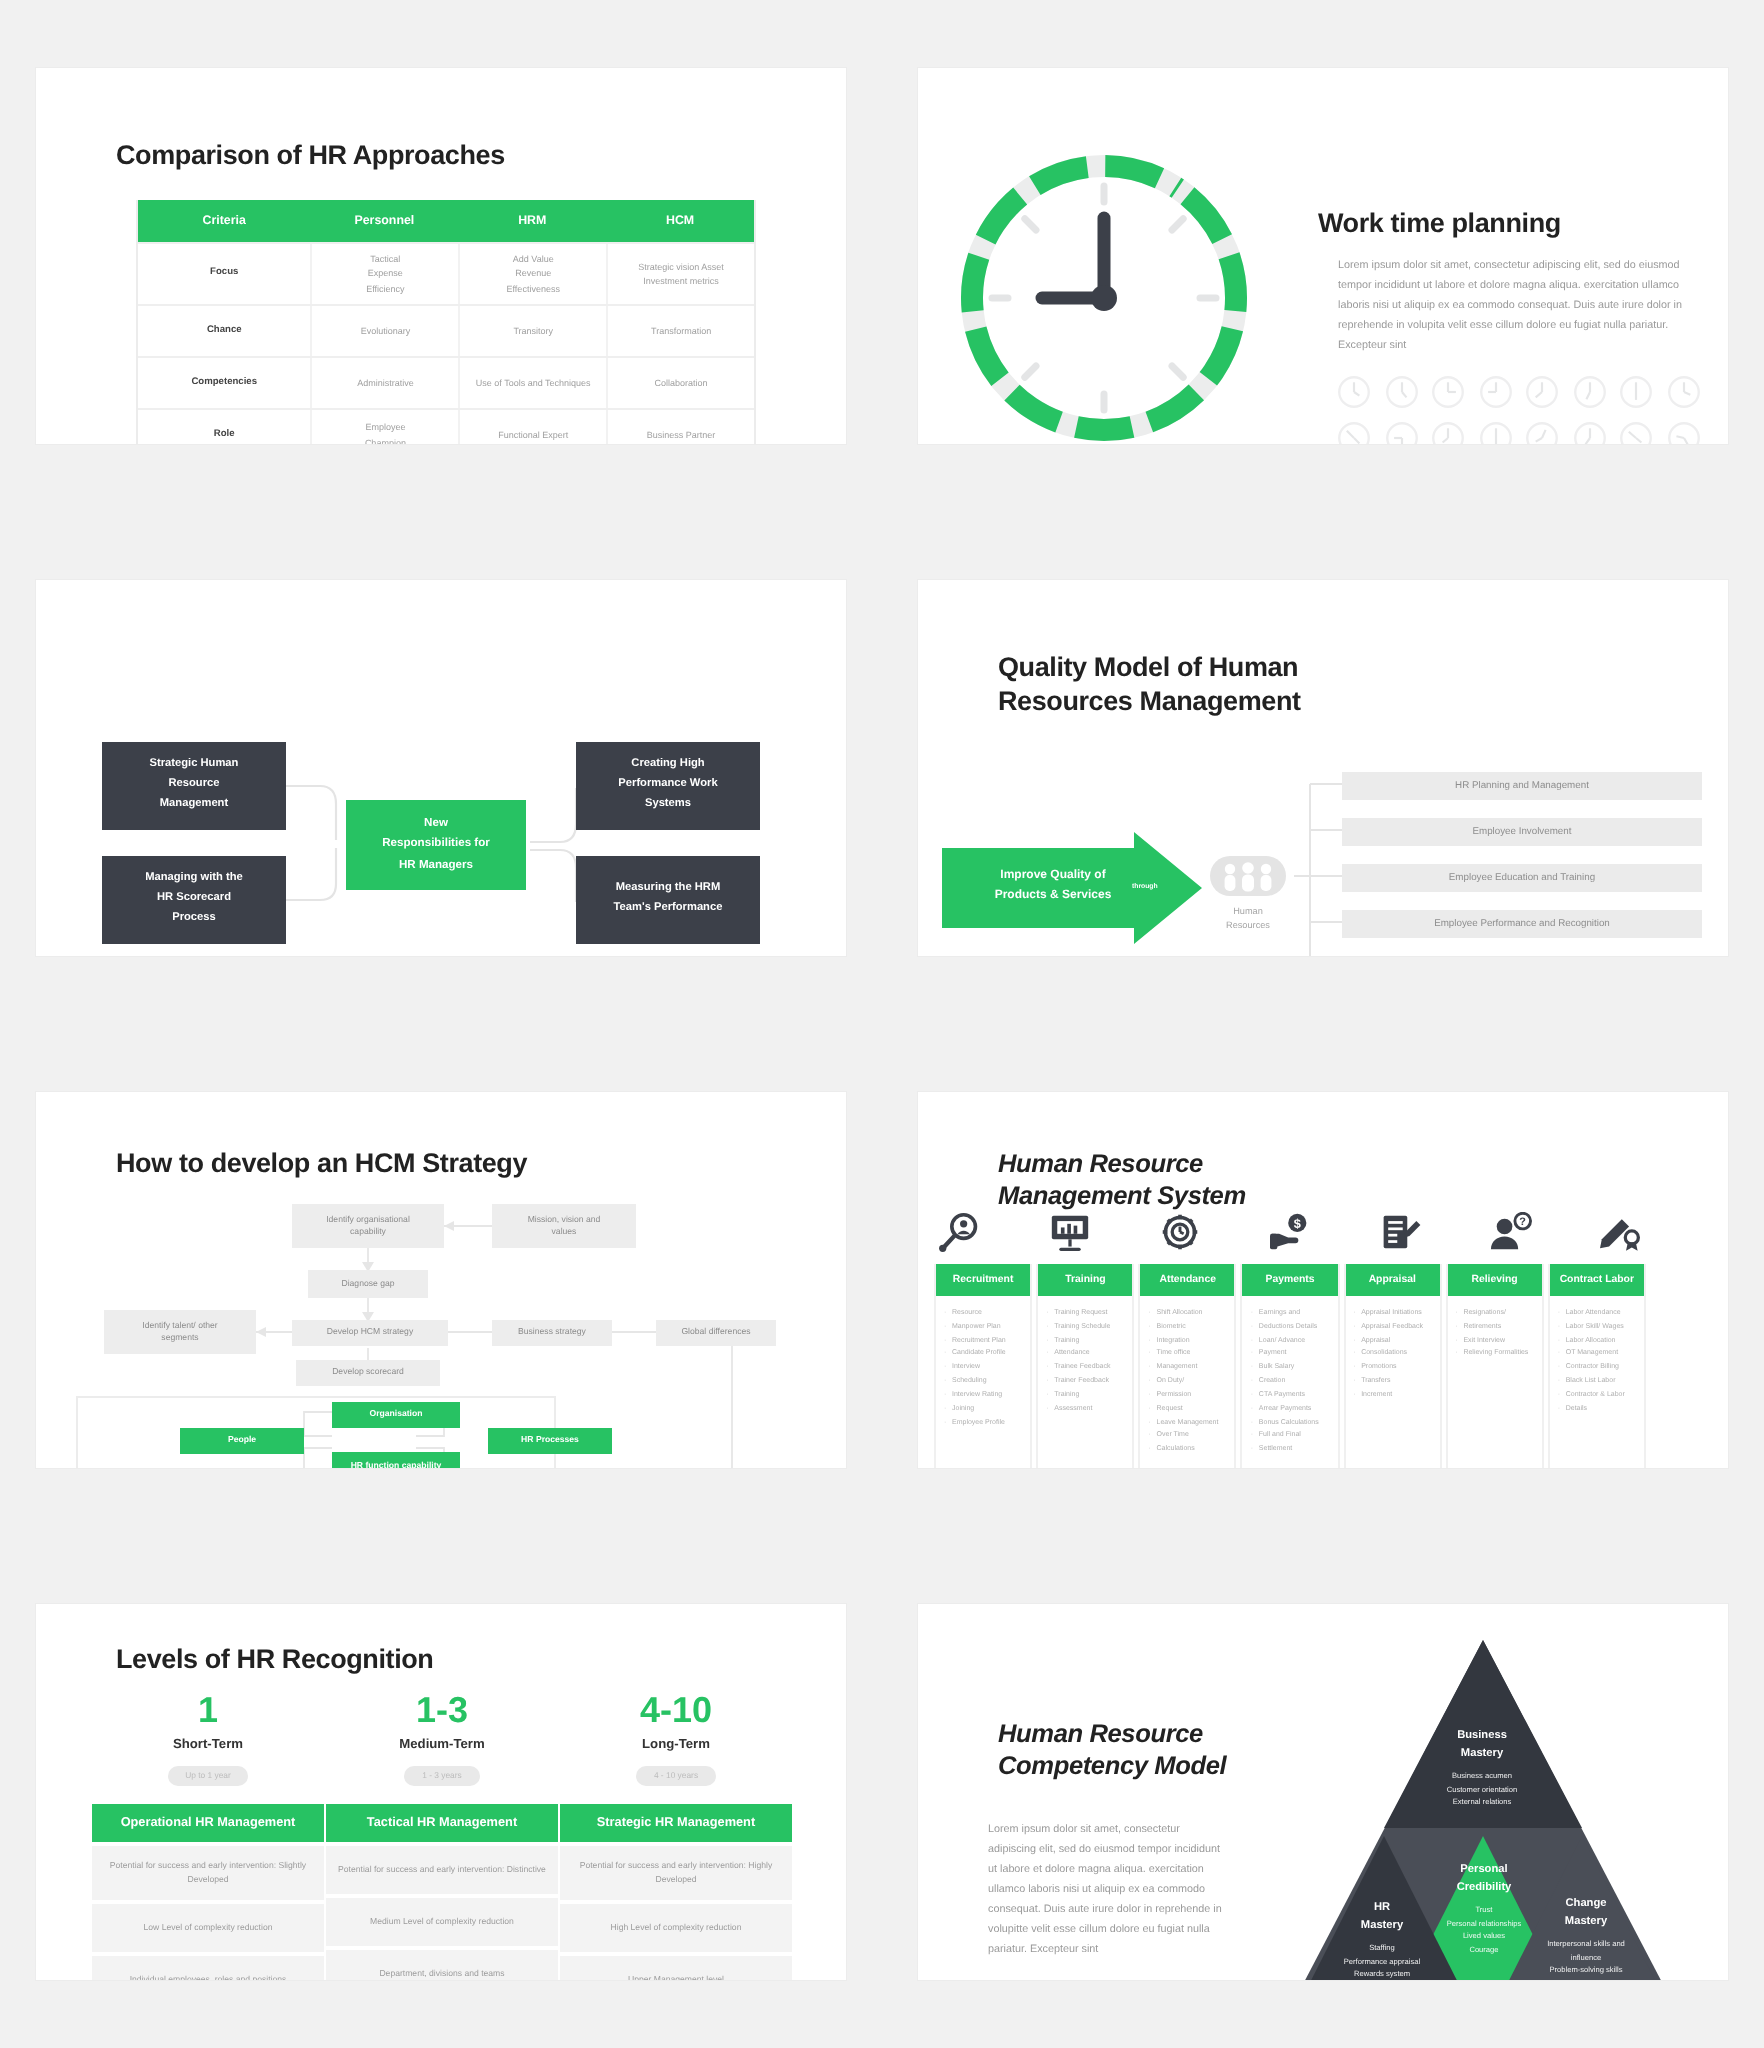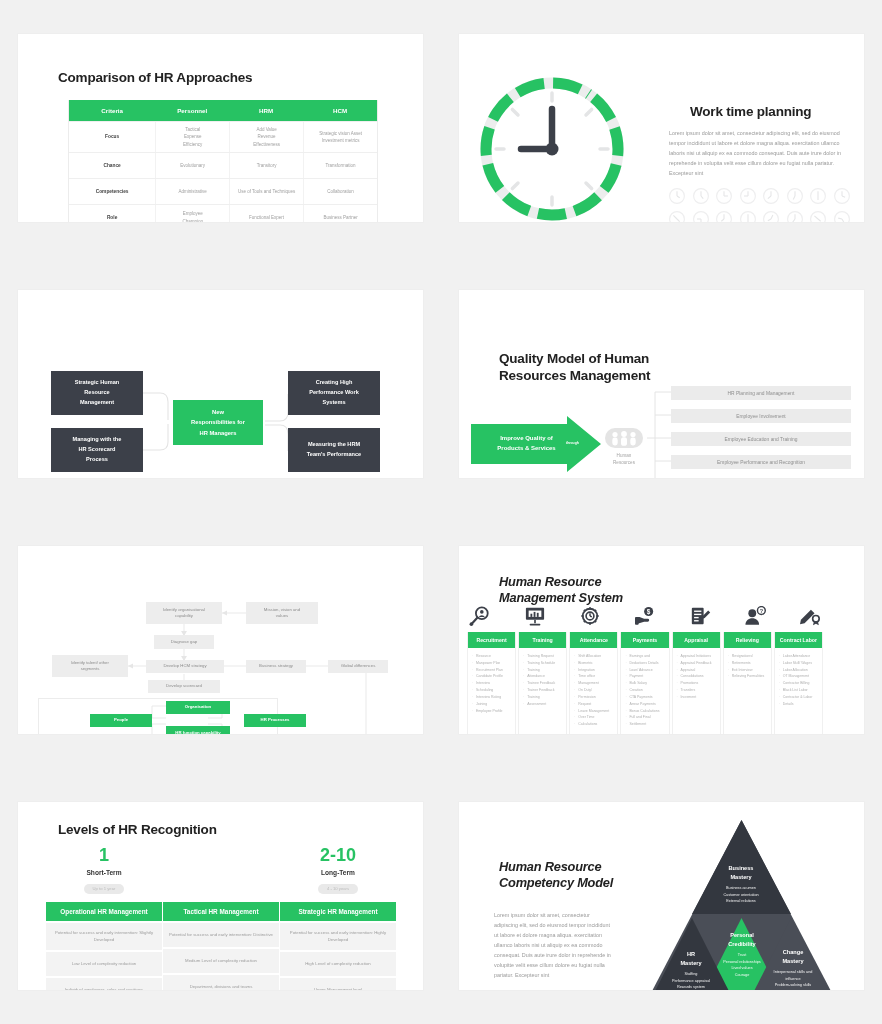--- a/index.html
+++ b/index.html
@@ -156,21 +156,21 @@
               <line x1="114.6" y1="114.6" x2="109" y2="109"></line>
           <line x1="35.4" y1="114.6" x2="41" y2="109"></line>
               <line x1="35.4" y1="35.4" x2="41" y2="41"></line>
         </g>
         <circle cx="75" cy="75" r="66" fill="none" stroke="#27c263" stroke-width="11" stroke-dasharray="28 9" stroke-dashoffset="-6" transform="rotate(-56 75 75)" stroke-linecap="butt"></circle>
         <line x1="75" y1="75" x2="75" y2="35" stroke="#3c4049" stroke-width="6.5" stroke-linecap="round"></line>
         <line x1="75" y1="75" x2="44" y2="75" stroke="#3c4049" stroke-width="6.5" stroke-linecap="round"></line>
         <circle cx="75" cy="75" r="6.5" fill="#3c4049"></circle>
       </svg>
     </div>
-    <div class="title" style="position:absolute;left:219px;top:70px;height:15px;">
+    <div class="title" style="position:absolute;left:188px;top:70px;height:15px;">
       <div class="tbar"></div>
       <div class="ttext">Work time planning</div>
     </div>
     <div class="lorem" style="position:absolute;left:210px;top:94px;width:180px;">Lorem ipsum dolor sit amet, consectetur adipiscing elit, sed do eiusmod tempor incididunt ut labore et dolore magna aliqua. exercitation ullamco laboris nisi ut aliquip ex ea commodo consequat. Duis aute irure dolor in reprehende in volupita velit esse cillum dolore eu fugiat nulla pariatur. Excepteur sint</div>
     <div style="position:absolute;left:209px;top:148px;">
       <div class="mini-row">
         <svg class="mini" viewBox="0 0 20 20">
               <circle cx="10" cy="10" r="8.2" fill="none" stroke="#eeeeef" stroke-width="1.3"></circle>
               <line x1="10" y1="10" x2="10" y2="4.6" stroke="#e5e6e7" stroke-width="1.2"></line>
               <line x1="10" y1="10" x2="13" y2="12" stroke="#e5e6e7" stroke-width="1.2"></line>
@@ -287,21 +287,21 @@
     <div class="s3-center" style="left:155px;top:110px;width:90px;height:45px;">
           <span style="white-space: pre-line;">New
 Responsibilities for
 HR Managers</span>
         </div>
    </div>
   </div>
 
   <div class="slide">
    <div class="card">
-    <div class="title" style="position:absolute;left:28px;top:36px;height:34px;margin-top:25px;">
+    <div class="title" style="position:absolute;left:28px;top:36px;height:34px;">
       <div class="tbar"></div>
       <div class="ttext" style="white-space: pre-line;">Quality Model of Human
 Resources Management</div>
     </div>
 
     <div style="position:absolute;left:12px;top:126px;">
       <svg width="130" height="56" viewBox="0 0 130 56">
         <path d="M0 8 L96 8 L96 0 L130 28 L96 56 L96 48 L0 48 Z" fill="#27c263"></path>
       </svg>
       <div class="s4-arrowlbl" style="white-space: pre-line;">Improve Quality of
@@ -332,20 +332,24 @@
     <div class="s4-bar" style="left:212px;top:96px;width:180px;">HR Planning and Management</div>
     <div class="s4-bar" style="left:212px;top:119px;width:180px;">Employee Involvement</div>
     <div class="s4-bar" style="left:212px;top:142px;width:180px;">Employee Education and Training</div>
     <div class="s4-bar" style="left:212px;top:165px;width:180px;">Employee Performance and Recognition</div>
     <div class="s4-bar" style="left:212px;top:188px;width:180px;">Employee Well-being and Satisfaction</div>
    </div>
   </div>
 
   <div class="slide">
    <div class="card">
+    <div class="title" style="position:absolute;left:28px;top:28px;height:19px;">
+      <div class="tbar"></div>
+      <div class="ttext">How to develop an HCM Strategy</div>
+    </div>
 
     <svg style="position:absolute;left:0;top:0;" width="405" height="232">
       <g stroke="#e6e6e6" stroke-width="0.9" fill="none">
         <line x1="228" y1="67" x2="204" y2="67"></line>
         <line x1="166" y1="78" x2="166" y2="89"></line>
         <line x1="166" y1="103" x2="166" y2="114"></line>
         <line x1="128" y1="120" x2="110" y2="120"></line>
         <line x1="206" y1="120" x2="228" y2="120"></line>
         <line x1="288" y1="120" x2="310" y2="120"></line>
         <line x1="166" y1="128" x2="166" y2="138"></line>
@@ -598,22 +602,27 @@
     <div class="title" style="position:absolute;left:28px;top:20px;height:19px;">
       <div class="tbar"></div>
       <div class="ttext">Levels of HR Recognition</div>
     </div>
 
     <div class="lev" style="left:28px;">
       <div class="num">1</div>
       <div class="nm">Short-Term</div>
       <div class="pill">Up to 1 year</div>
     </div>
+    <div class="lev" style="left:145px;">
+      <div class="num">1-3</div>
+      <div class="nm">Medium-Term</div>
+      <div class="pill">1 - 3 years</div>
+    </div>
     <div class="lev" style="left:262px;">
-      <div class="num">2-10</div>
+      <div class="num">4-10</div>
       <div class="nm">Long-Term</div>
       <div class="pill">4 - 10 years</div>
     </div>
 
     <div class="lcol" style="left:28px;">
       <div class="hd">Operational HR Management</div>
       <div class="cell">Potential for success and early intervention: Slightly Developed</div>
       <div class="cell">Low Level of complexity reduction</div>
       <div class="cell">Individual employees, roles and positions</div>
     </div>

